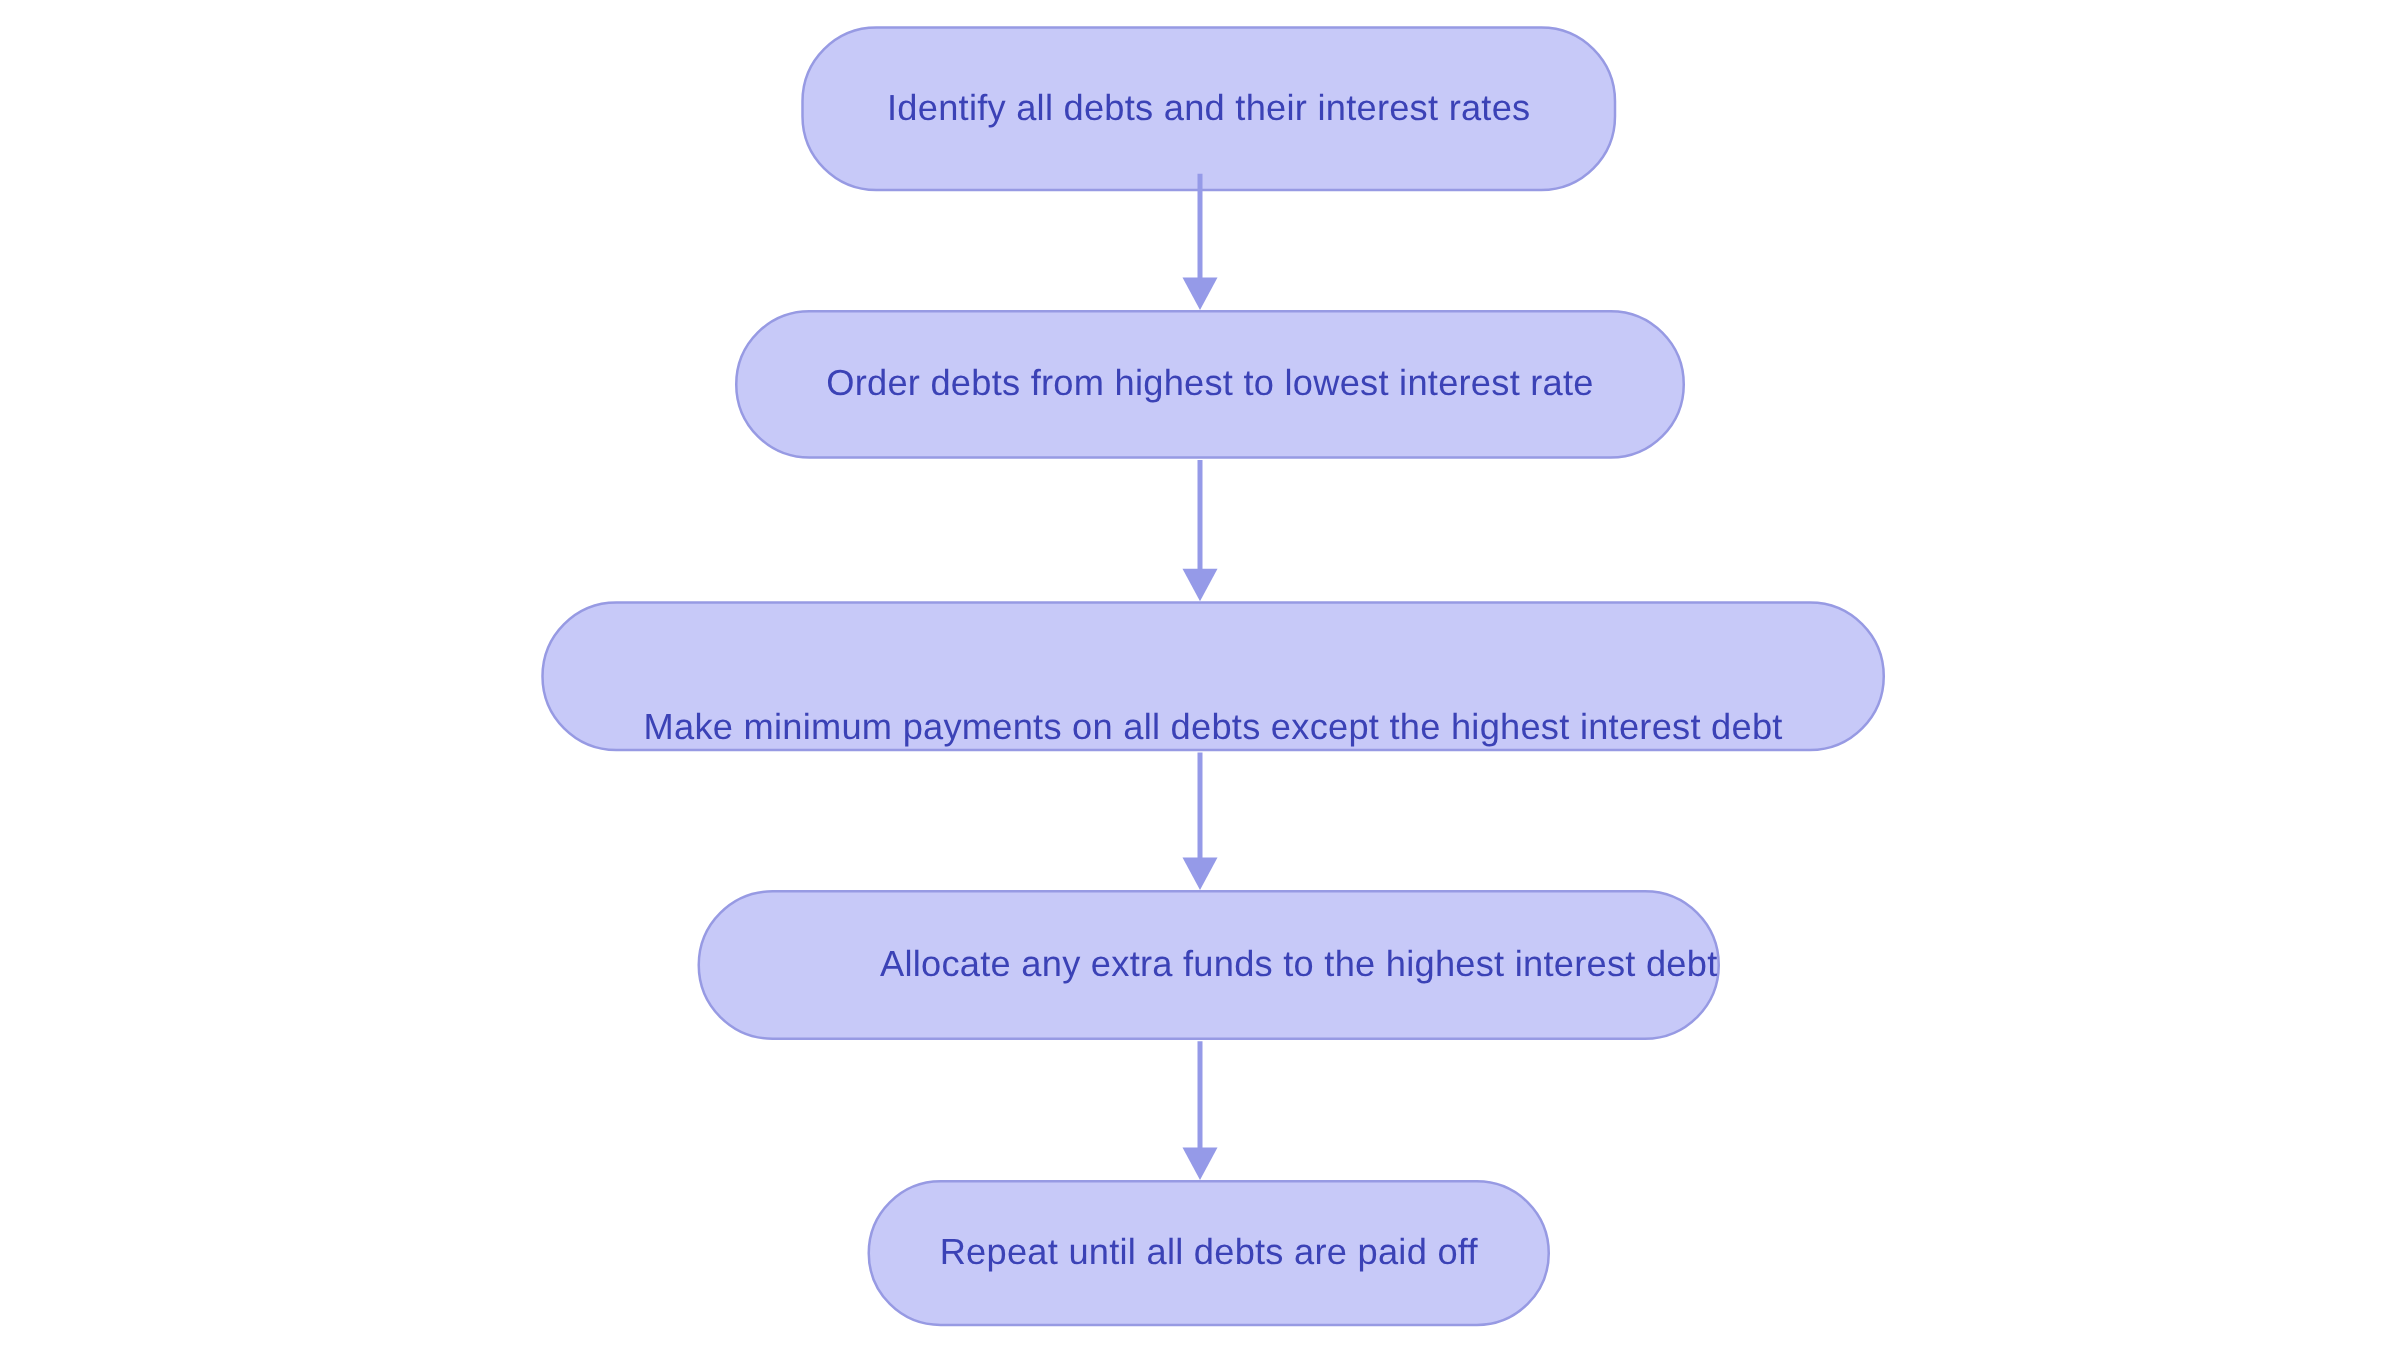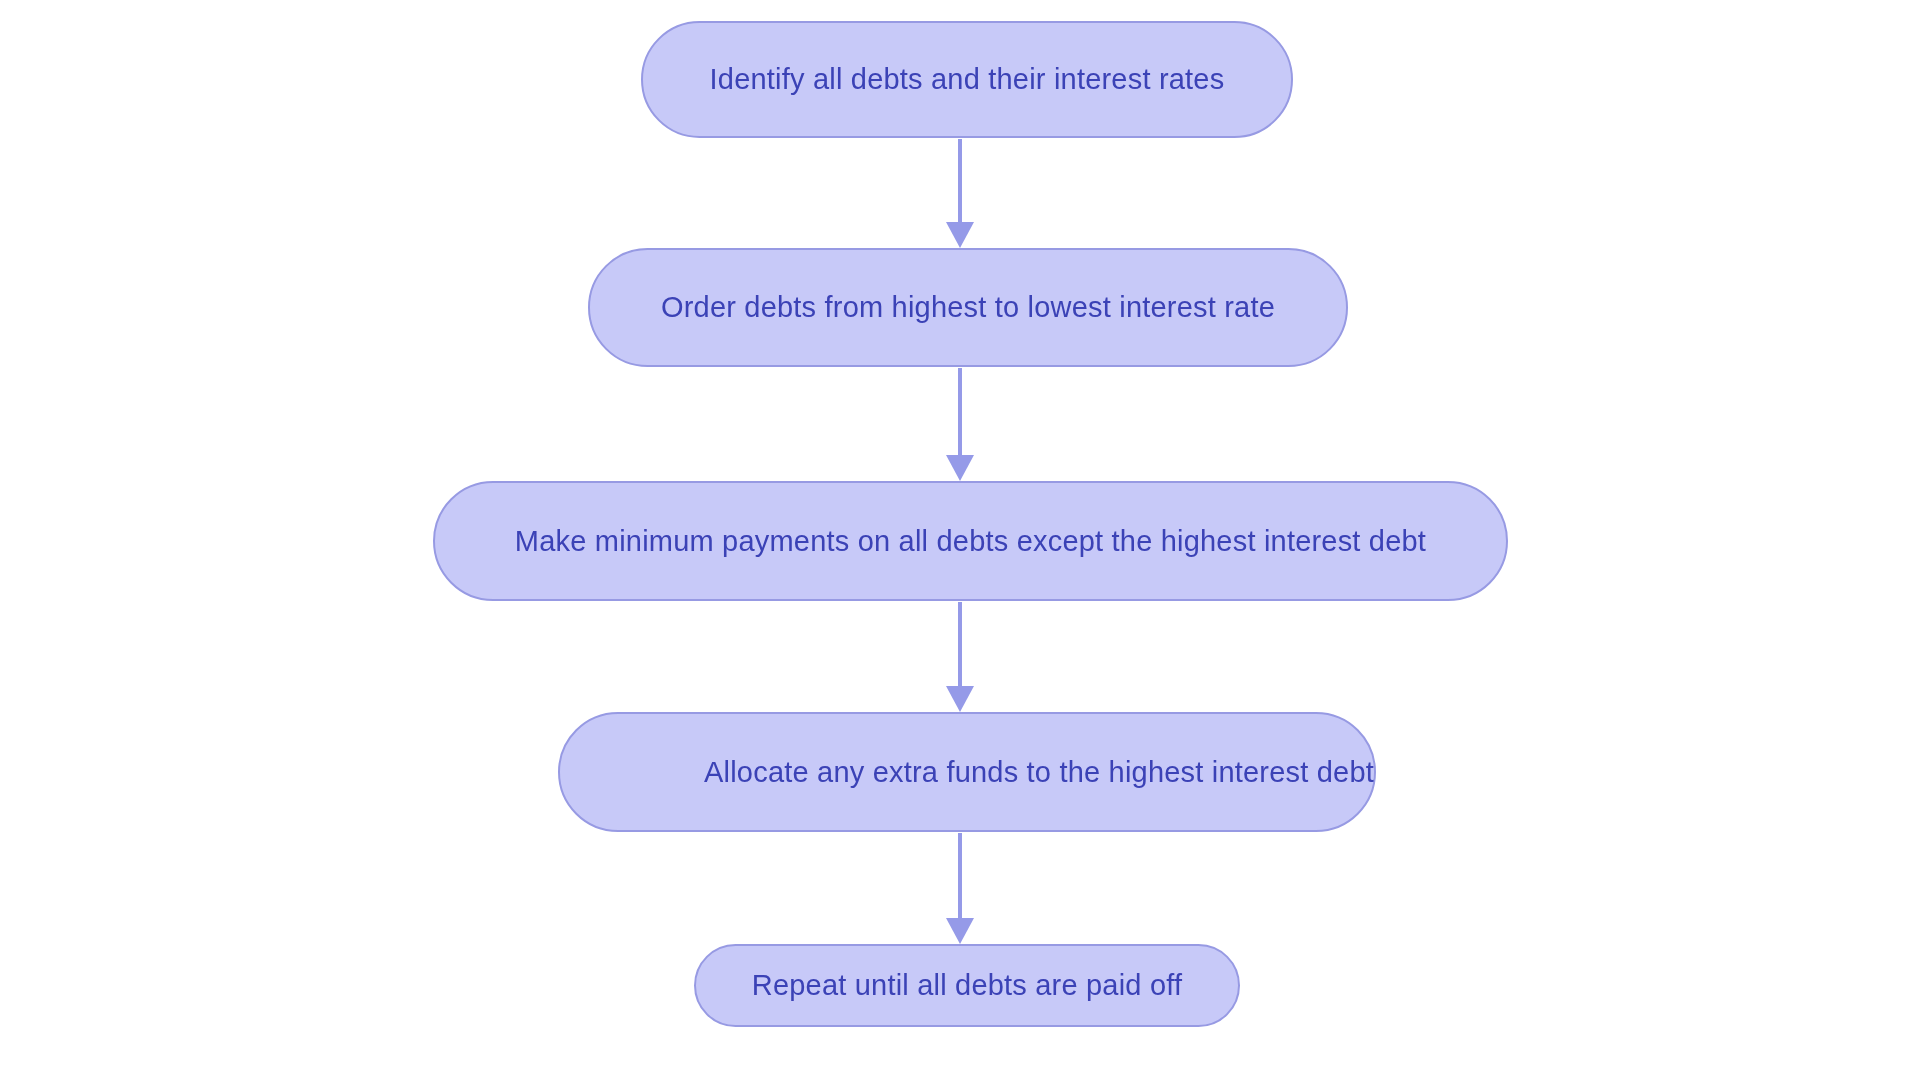--- a/index.html
+++ b/index.html
@@ -26,25 +26,25 @@
     justify-content: center;
   }
   .node-label {
     color: #3b42b6;
     font-size: 29px;
     letter-spacing: 0.2px;
     white-space: nowrap;
     text-align: center;
   }
   
-  .n1 { left: 641px; top: 21px;  width: 652px;  height: 117px; }
+  .n1 { left: 641px; top: 21px;  width: 652px;  height: 132px; }
   .n2 { left: 588px; top: 248px; width: 760px;  height: 119px; }
-  .n3 { left: 433px; top: 481px; width: 1075px; height: 120px; }
+  .n3 { left: 433px; top: 481px; width: 1075px; height: 120px; align-items: flex-end; }
   .n4 { left: 558px; top: 712px; width: 818px;  height: 120px; justify-content: flex-end; }
-  .n5 { left: 694px; top: 944px; width: 546px;  height: 83px; }
+  .n5 { left: 694px; top: 944px; width: 546px;  height: 117px; }
 
   .arrow {
     position: absolute;
     left: 946px;   
     width: 28px;
   }
   .a1 { top: 139px; height: 109px; }
   .a2 { top: 368px; height: 113px; }
   .a3 { top: 602px; height: 110px; }
   .a4 { top: 833px; height: 111px; }

